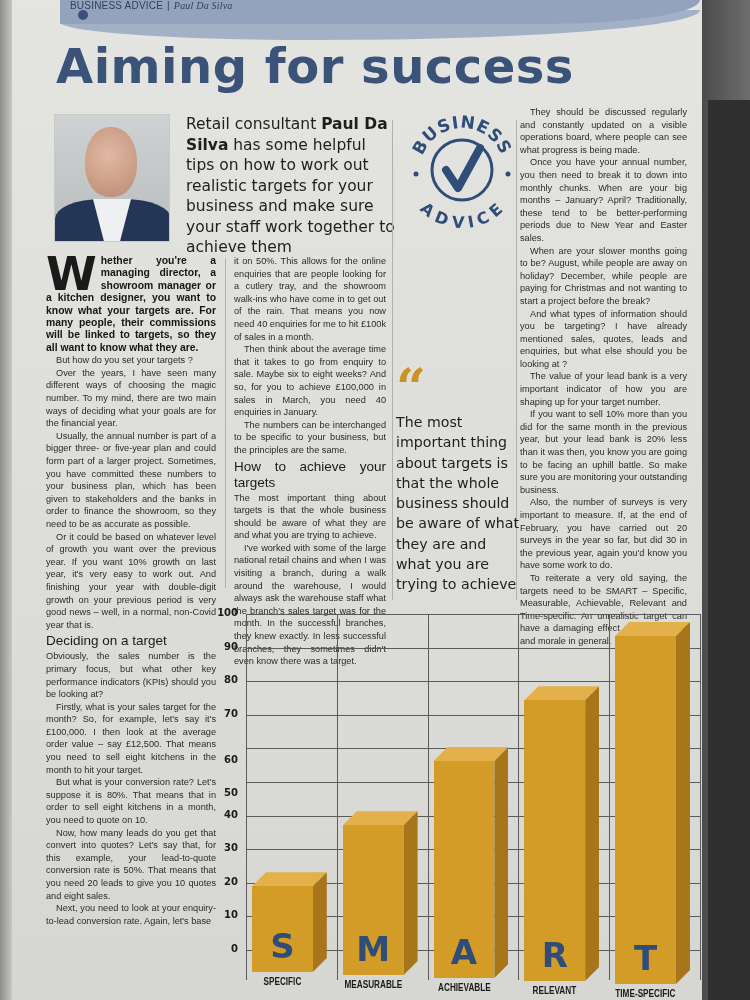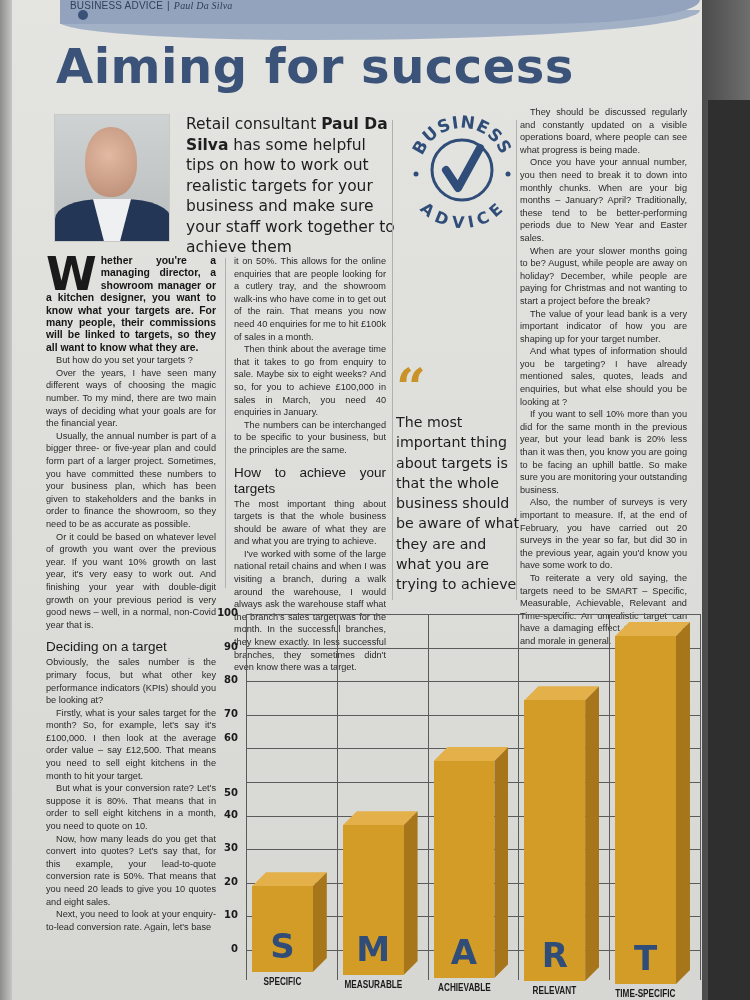--- a/index.html
+++ b/index.html
@@ -24,21 +24,21 @@
   .standfirst b { font-weight: bold; }
   .badge { position: absolute; left: 390px; top: 108px; width: 120px; height: 120px; }
   .col { position: absolute; font-size: 9.2px; line-height: 12.6px; color: #2a2a2a; text-align: justify; }
   .col p { text-indent: 10px; }
   .col p.noindent { text-indent: 0; }
   .col1 { left: 34px; top: 255px; width: 170px; }
   .col2 { left: 222px; top: 255px; width: 152px; }
   .col3 { left: 508px; top: 106px; width: 167px; }
   .lead { font-weight: bold; font-size: 10.4px; line-height: 12.4px; color: #151515; text-align: justify; }
   .dropcap { float: left; font-family: "DejaVu Sans", sans-serif; font-weight: bold; font-size: 46px; line-height: 36px; margin: 1px 4px 0 0; color: #1a1a1a; }
-  .subhead { font-size: 13.5px; line-height: 16px; color: #1a1a1a; margin-top: 8px; margin-bottom: 1px; }
+  .subhead { font-size: 13.5px; line-height: 16px; color: #1a1a1a; margin-top: 2px; margin-bottom: 1px; }
   .vline { position: absolute; width: 1px; background: #b0b0ac; }
   .quote { position: absolute; left: 384px; top: 368px; width: 126px; }
   .quote-mark { font-family: "DejaVu Serif", serif; font-weight: bold; font-size: 52px; line-height: 40px; color: #c99327; letter-spacing: -4px; }
   .quote-text { font-family: "DejaVu Sans", sans-serif; font-size: 14.2px; line-height: 20.3px; color: #1e1e1e; margin-top: 4px; }
   .kbbr { display: inline-block; background: #111; color: #fff; font-size: 7px; font-weight: bold; padding: 0 2px; line-height: 9px; margin-left: 6px; text-indent: 0; }
   .chart { position: absolute; left: 200px; top: 608px; width: 500px; height: 392px; }
   .ytick { position: absolute; width: 26px; text-align: right; font-family: "DejaVu Sans", sans-serif; font-weight: bold; font-size: 10px; color: #1a1a1a; }
   .gridline { position: absolute; height: 1px; background: #5b5b5b; }
   .vgrid { position: absolute; width: 1px; background: #5b5b5b; }
   .bar { position: absolute; }
@@ -118,41 +118,41 @@
 
   <div class="quote">
     <div class="quote-mark">“</div>
     <div class="quote-text">The most important thing about targets is that the whole business should be aware of what they are and what you are trying to achieve</div>
   </div>
 
   <div class="col col3">
     <p>They should be discussed regularly and constantly updated on a visible operations board, where people can see what progress is being made.</p>
     <p>Once you have your annual number, you then need to break it to down into monthly chunks. When are your big months – January? April? Traditionally, these tend to be better-performing periods due to New Year and Easter sales.</p>
     <p>When are your slower months going to be? August, while people are away on holiday? December, while people are paying for Christmas and not wanting to start a project before the break?</p>
+    <p>And what types of information should you be targeting? I have already mentioned sales, quotes, leads and enquiries, but what else should you be looking at ?</p>
     <p>The value of your lead bank is a very important indicator of how you are shaping up for your target number.</p>
-    <p>And what types of information should you be targeting? I have already mentioned sales, quotes, leads and enquiries, but what else should you be looking at ?</p>
     <p>If you want to sell 10% more than you did for the same month in the previous year, but your lead bank is 20% less than it was then, you know you are going to be facing an uphill battle. So make sure you are monitoring your outstanding business.</p>
     <p>Also, the number of surveys is very important to measure. If, at the end of February, you have carried out 20 surveys in the year so far, but did 30 in the previous year, again you'd know you have some work to do.</p>
     <p><span>To reiterate a very old saying, the targets need to be SMART – Specific, Measurable, Achievable, Relevant and Time-specific. An unrealistic target can have a damaging effect on salespeople and morale in general.</span><span class="kbbr">kbbr</span></p>
   </div>
 
   <div class="chart" id="chart">
       <div class="ytick" style="left: 0px; top: 335px;">0</div>
       <div class="gridline" style="left: 34px; top: 342px; width: 454px;"></div>
       <div class="ytick" style="left: 0px; top: 301.4px;">10</div>
       <div class="gridline" style="left: 34px; top: 308.4px; width: 454px;"></div>
       <div class="ytick" style="left: 0px; top: 267.8px;">20</div>
       <div class="gridline" style="left: 34px; top: 274.8px; width: 454px;"></div>
       <div class="ytick" style="left: 0px; top: 234.2px;">30</div>
       <div class="gridline" style="left: 34px; top: 241.2px; width: 454px;"></div>
       <div class="ytick" style="left: 0px; top: 200.6px;">40</div>
       <div class="gridline" style="left: 34px; top: 207.6px; width: 454px;"></div>
       <div class="ytick" style="left: 0px; top: 179px;">50</div>
       <div class="gridline" style="left: 34px; top: 174px; width: 454px;"></div>
-      <div class="ytick" style="left: 0px; top: 124px;">60</div>
+      <div class="ytick" style="left: 0px; top: 146px;">60</div>
       <div class="gridline" style="left: 34px; top: 140.4px; width: 454px;"></div>
       <div class="ytick" style="left: 0px; top: 99.8px;">70</div>
       <div class="gridline" style="left: 34px; top: 106.8px; width: 454px;"></div>
       <div class="ytick" style="left: 0px; top: 66.2px;">80</div>
       <div class="gridline" style="left: 34px; top: 73.2px; width: 454px;"></div>
       <div class="ytick" style="left: 0px; top: 32.6px;">90</div>
       <div class="gridline" style="left: 34px; top: 39.6px; width: 454px;"></div>
       <div class="ytick" style="left: 0px; top: -1px;">100</div>
       <div class="gridline" style="left: 34px; top: 6px; width: 454px;"></div>
       <div class="vgrid" style="left: 34px; top: 6px; height: 366px;"></div>

